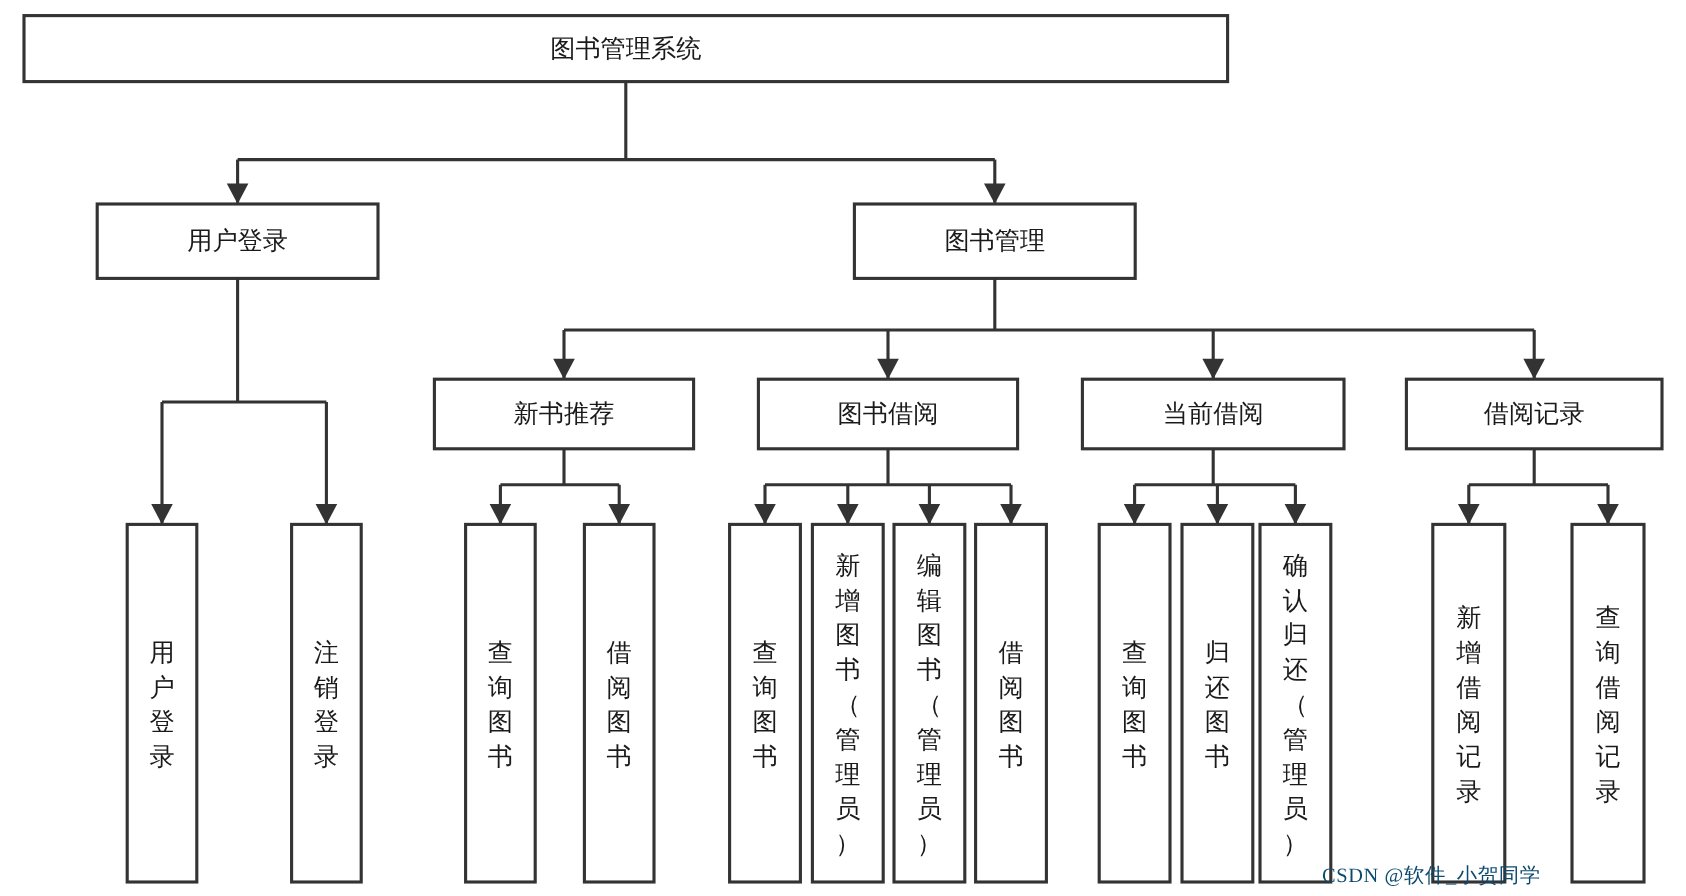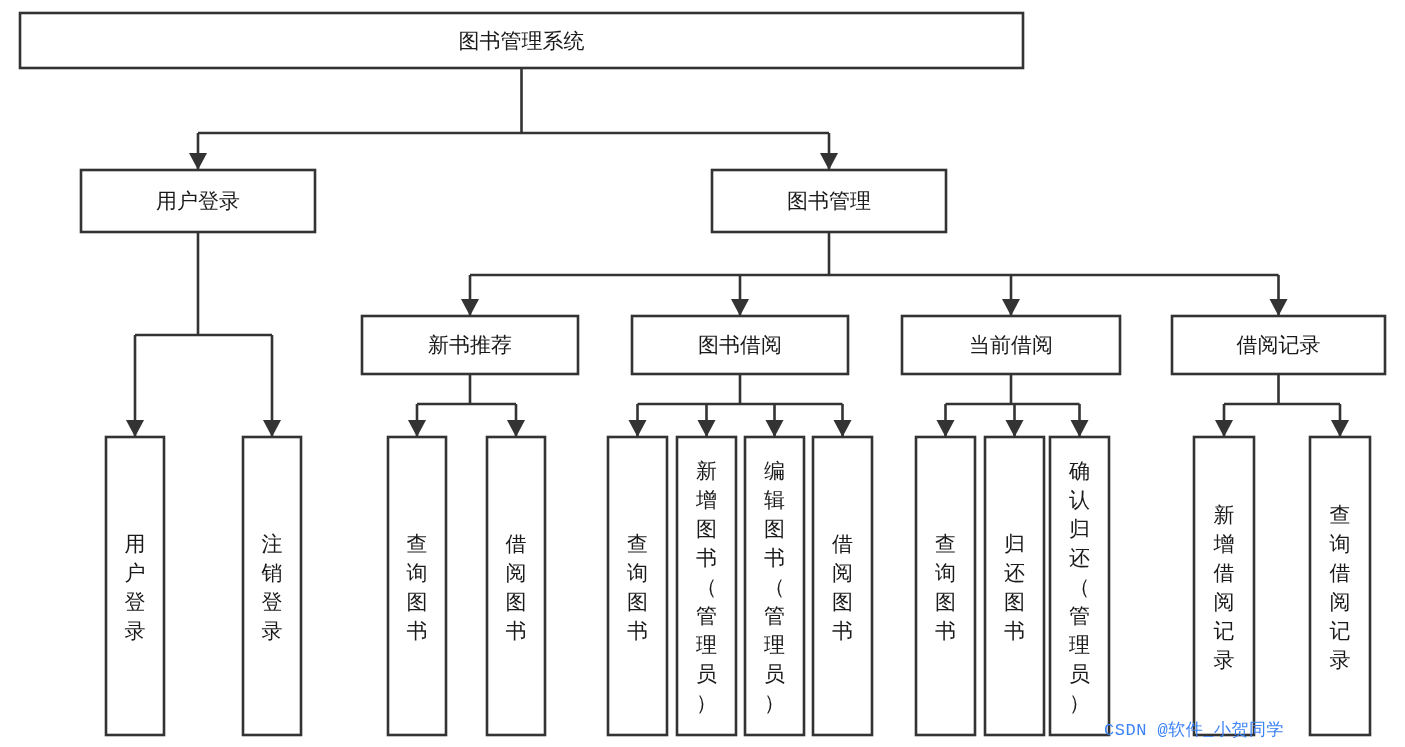--- a/index.html
+++ b/index.html
@@ -51,23 +51,23 @@
   .node-label-v {
     font-family: "DejaVu Sans", sans-serif;
     font-size: 21px;
     fill: #1a1a1a;
     text-anchor: middle;
   }
   .watermark {
     position: absolute;
     right: 10px;
     bottom: 6px;
-    font-family: Liberation Mono, monospace;
+    font-family: Liberation Serif, serif;
     font-size: 17px;
-    color: #3b82f6;
+    color: #0c4a6e;
     white-space: nowrap;
     letter-spacing: 0.5px;
   }
 </style>
 </head>
 <body>
 
 <div id="diagram-root">
   <svg class="flow" viewBox="0 0 1405 747" xmlns="http://www.w3.org/2000/svg">
     <g id="connector-layer">

